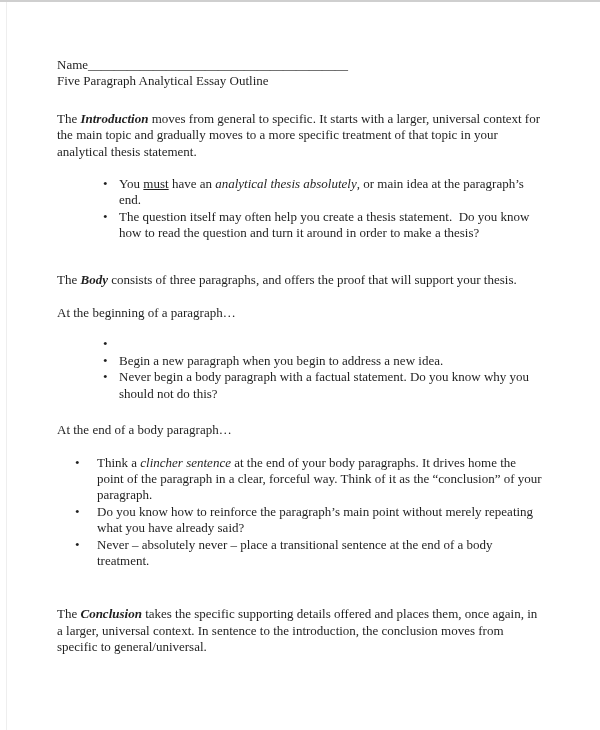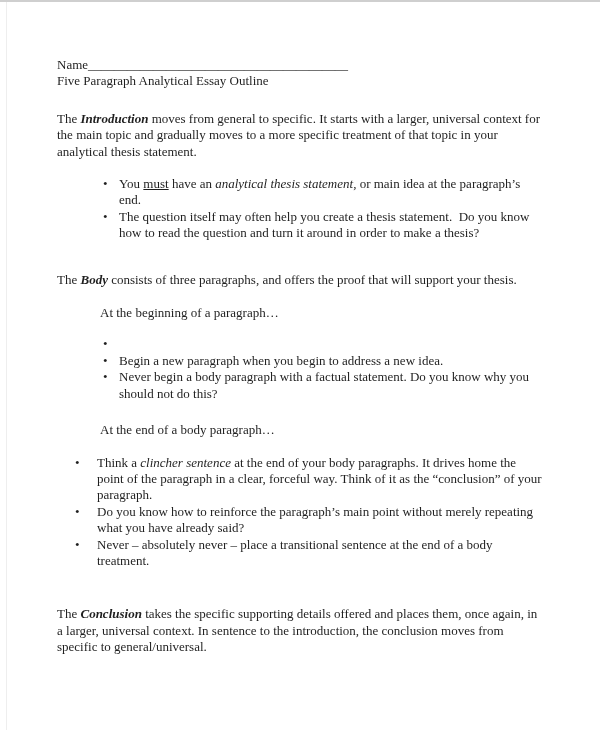--- a/index.html
+++ b/index.html
@@ -27,21 +27,21 @@
     padding: 55px 55px 0 57px;
     width: 488px;
   }
   p { margin: 0; }
   .name-line { white-space: nowrap; }
   .underline-blank { letter-spacing: 0; }
   .para { margin-top: 21px; }
   .term { font-weight: bold; font-style: italic; text-align: right; }
   .i { font-style: italic; }
   .u { text-decoration: underline; text-align: right; }
-  .sub-heading { margin-left: 43px; }
+  .sub-heading { }
   .sub-beginning { margin-top: 17px; }
   .sub-end { margin-top: 20px; }
   .bullet-list { margin-top: 16px; }
   .bullet-list.mid { margin-top: 15px; }
   .bullet-row { display: flex; }
   .inner .bullet-row { padding-left: 46px; }
   .inner .marker { width: 16px; flex: none; }
   .outer .bullet-row { padding-left: 18px; }
   .outer .marker { width: 22px; flex: none; }
   .btext { flex: 1; white-space: pre-wrap; }
@@ -57,21 +57,21 @@
 
     <p class="name-line"><span>Name</span><span class="underline-blank">________________________________________</span></p>
 
     <p>Five Paragraph Analytical Essay Outline</p>
 
     <p class="para"><span>The </span><span class="term">Introduction</span><span> moves from general to specific. It starts with a larger, universal context for the main topic and gradually moves to a more specific treatment of that topic in your analytical thesis statement.</span></p>
 
     <div class="bullet-list inner">
       <div class="bullet-row">
         <span class="marker">•</span>
-        <span class="btext"><span>You </span><span class="u">must</span><span> have an </span><span class="i">analytical thesis statement</span><span>, or main idea at the paragraph’s end.</span></span>
+        <span class="btext"><span>You </span><span class="u">must</span><span> have an </span><span class="i">analytical thesis absolutely</span><span>, or main idea at the paragraph’s end.</span></span>
       </div>
       <div class="bullet-row">
         <span class="marker">•</span>
         <span class="btext">The question itself may often help you create a thesis statement.  Do you know how to read the question and turn it around in order to make a thesis?</span>
       </div>
     </div>
 
     <p class="body-para"><span>The </span><span class="term">Body</span><span> consists of three paragraphs, and offers the proof that will support your thesis.</span></p>
 
     <p class="sub-heading sub-beginning">At the beginning of a paragraph…</p>

